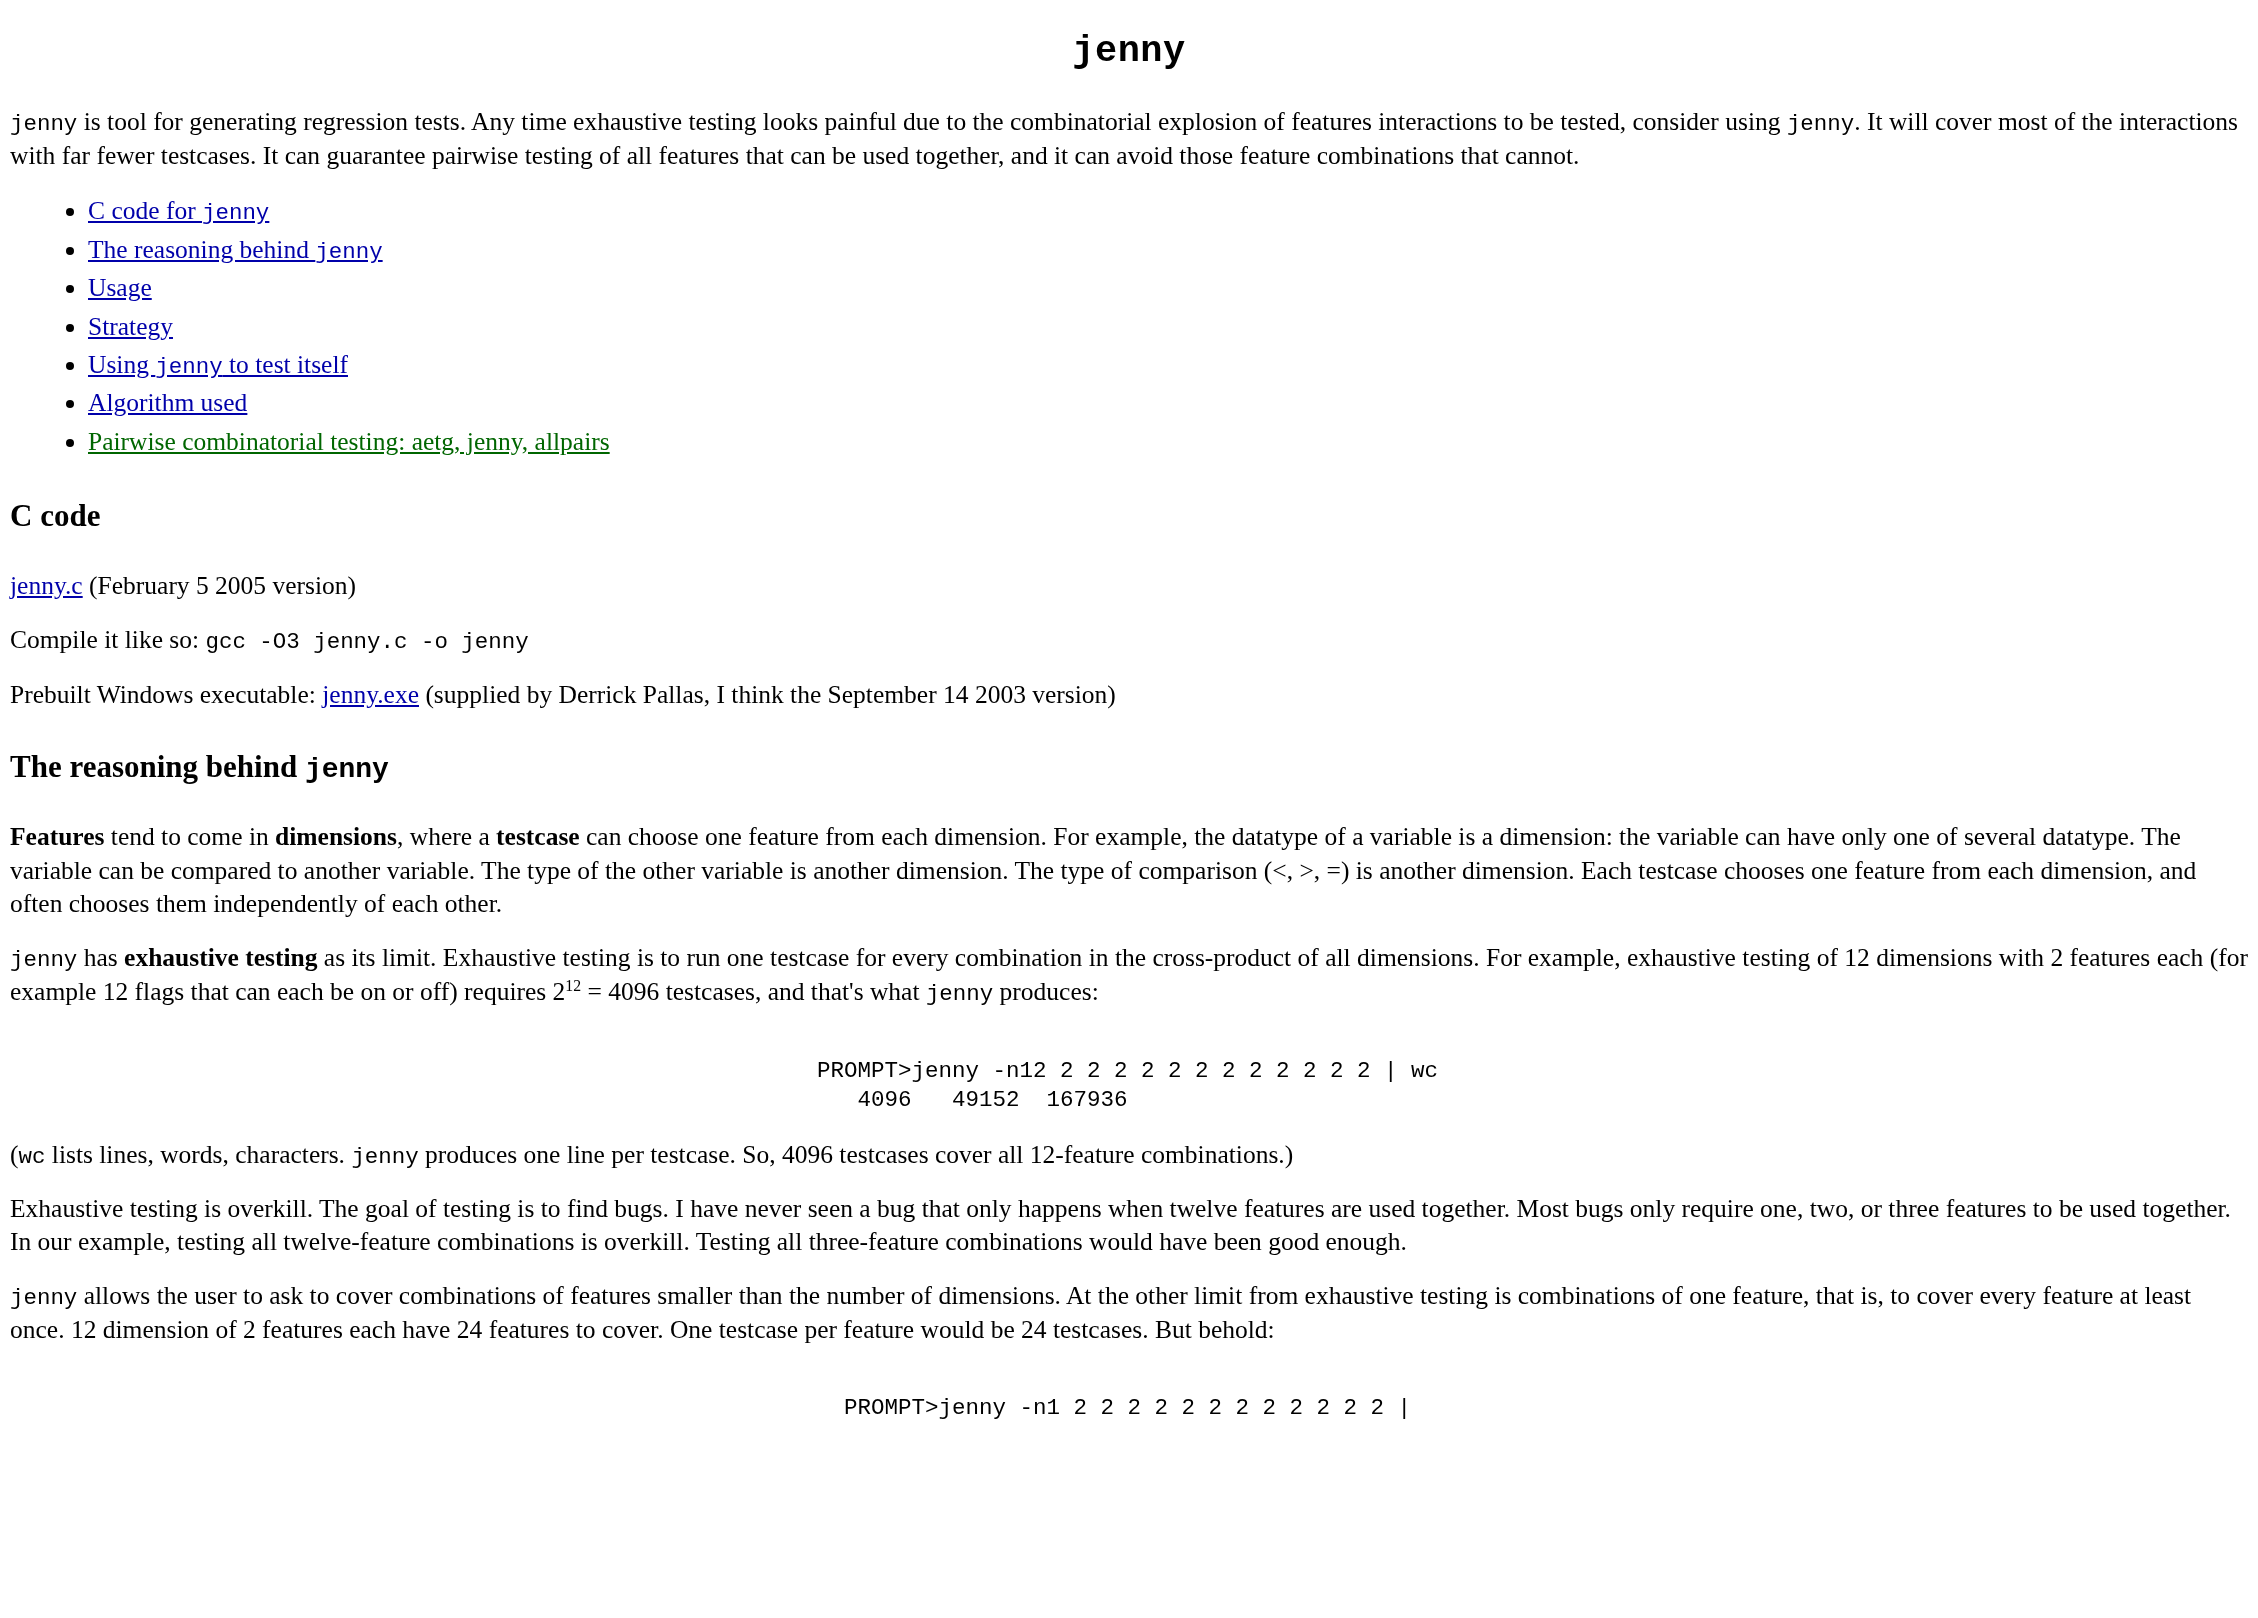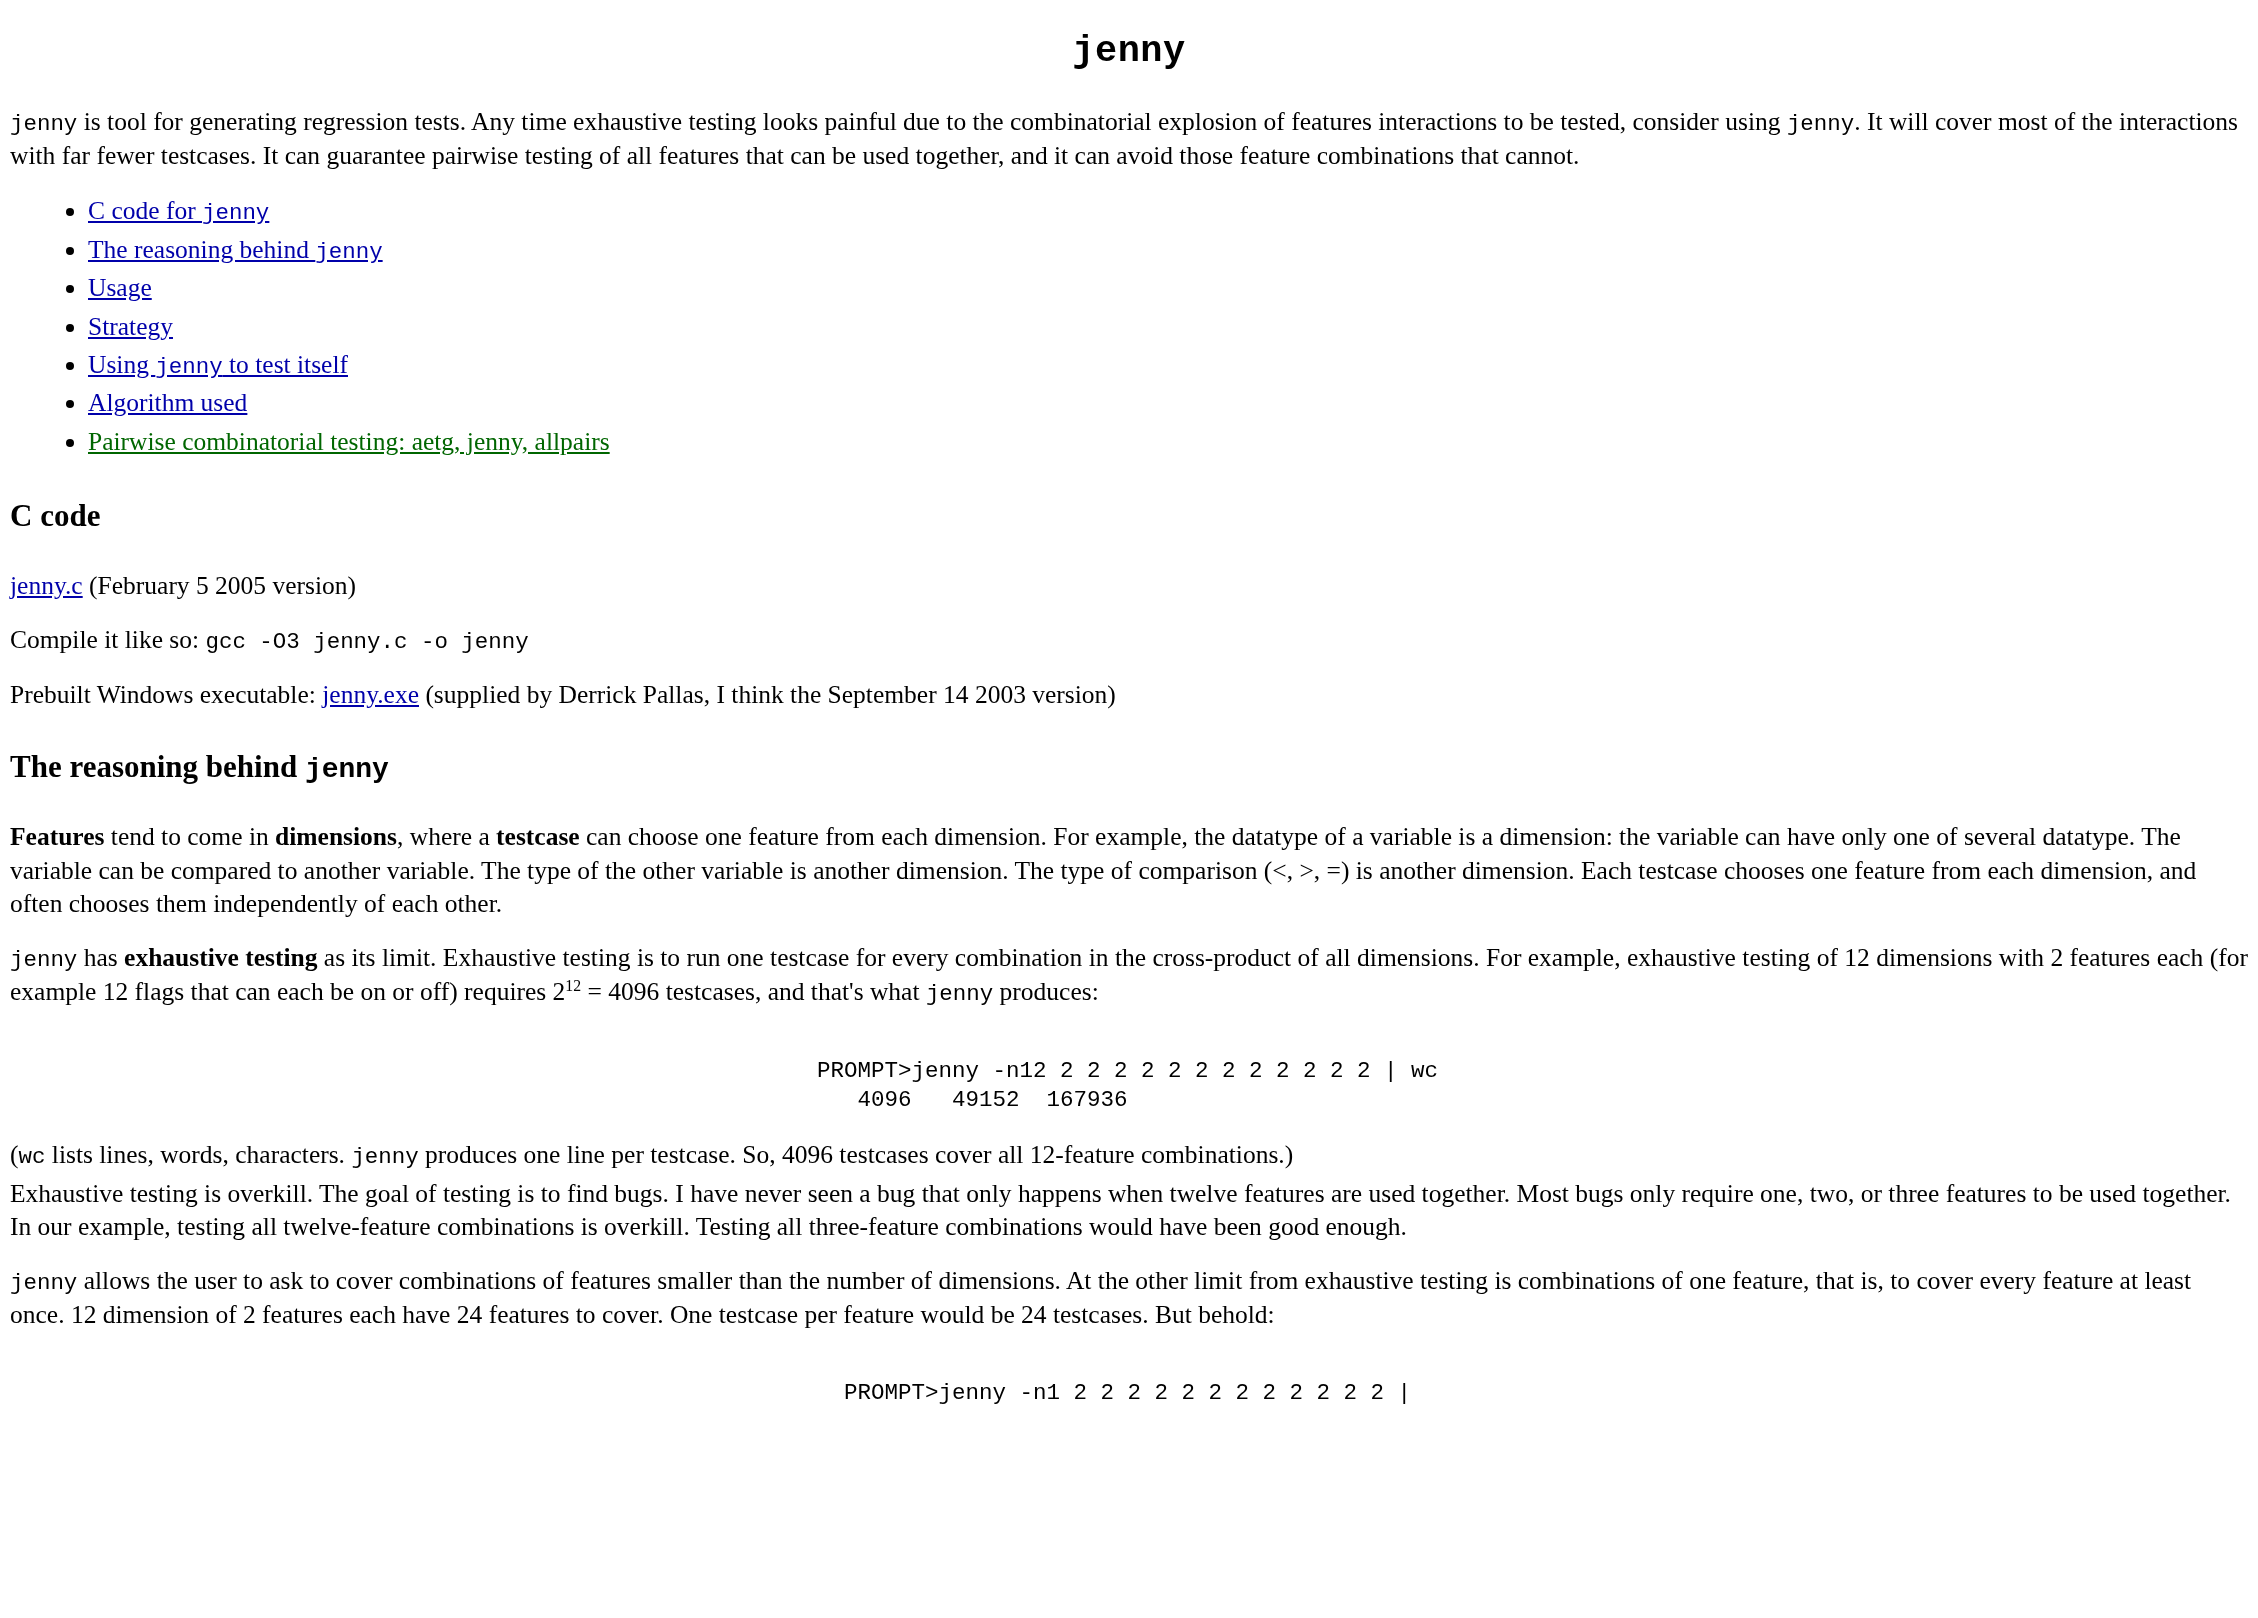--- a/index.html
+++ b/index.html
@@ -37,21 +37,21 @@
     text-align: left;
     margin: 36px 0 32px 0;
   }
   h2.section-title .mono {
     font-size: 28px;
   }
   p {
     margin: 0 0 21px 0;
     text-align: left;
   }
-  p.tight { margin-bottom: 5px; }
+  p.tight { margin-bottom: 20px; }
   .mono {
     font-family: "Liberation Mono", "DejaVu Sans Mono", monospace;
     font-size: 0.88em;
   }
   a, .link {
     color: #0000aa;
     text-decoration: underline;
     cursor: pointer;
   }
   a.visited, .link.visited {

